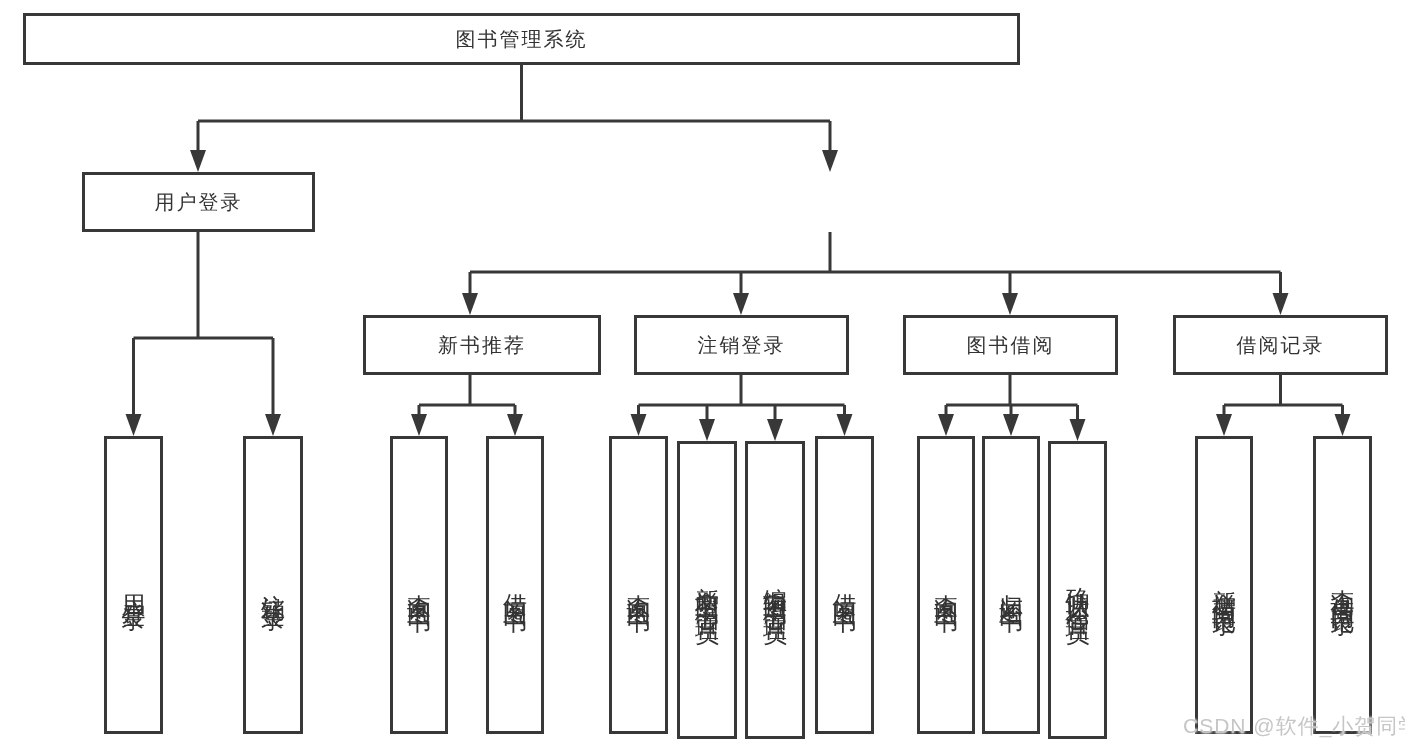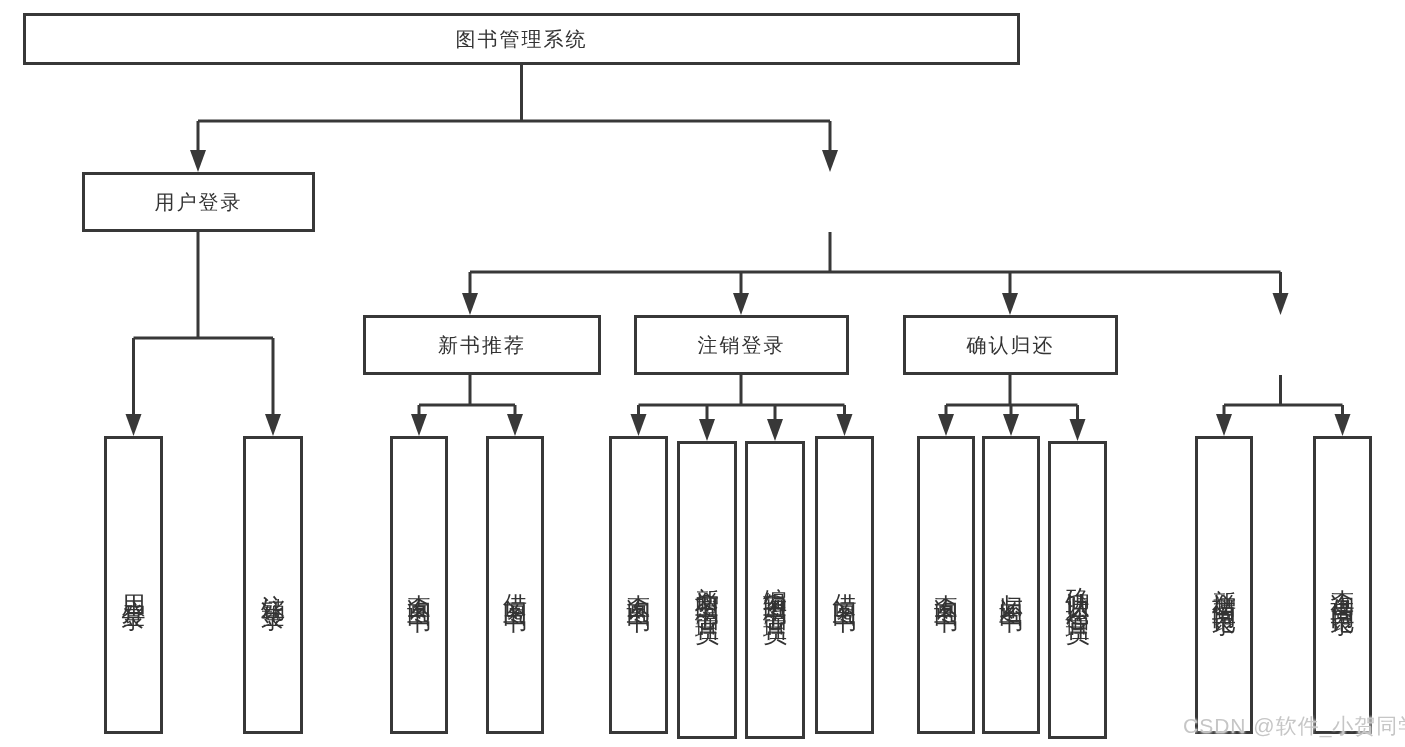--- a/index.html
+++ b/index.html
@@ -92,21 +92,22 @@
       <polygon points="1334.5,414 1350.5,414 1342.5,436"></polygon>
     </g>
   </svg>
 
   <div class="node h" style="left:23px;top:13px;width:997px;height:52px">图书管理系统</div>
 
   <div class="node h" style="left:82px;top:172px;width:233px;height:60px">用户登录</div>
 
   <div class="node h" style="left:363px;top:315px;width:238px;height:60px">新书推荐</div>
   <div class="node h" style="left:634px;top:315px;width:215px;height:60px">注销登录</div>
-  <div class="node h" style="left:903px;top:315px;width:215px;height:60px">确认归还</div>
+  <div class="node h" style="left:903px;top:315px;width:215px;height:60px">图书借阅</div>
+  <div class="node h" style="left:1173px;top:315px;width:215px;height:60px">借阅记录</div>
 
   <div class="node v" style="left:104px;top:436px;width:59px;height:298px">用户登录</div>
   <div class="node v" style="left:243px;top:436px;width:60px;height:298px">注销登录</div>
 
   <div class="node v" style="left:390px;top:436px;width:58px;height:298px">查询图书</div>
   <div class="node v" style="left:486px;top:436px;width:58px;height:298px">借阅图书</div>
 
   <div class="node v" style="left:609px;top:436px;width:59px;height:298px">查询图书</div>
   <div class="node v" style="left:677px;top:441px;width:60px;height:298px">新增图书（管理员）</div>
   <div class="node v" style="left:745px;top:441px;width:60px;height:298px">编辑图书（管理员）</div>

